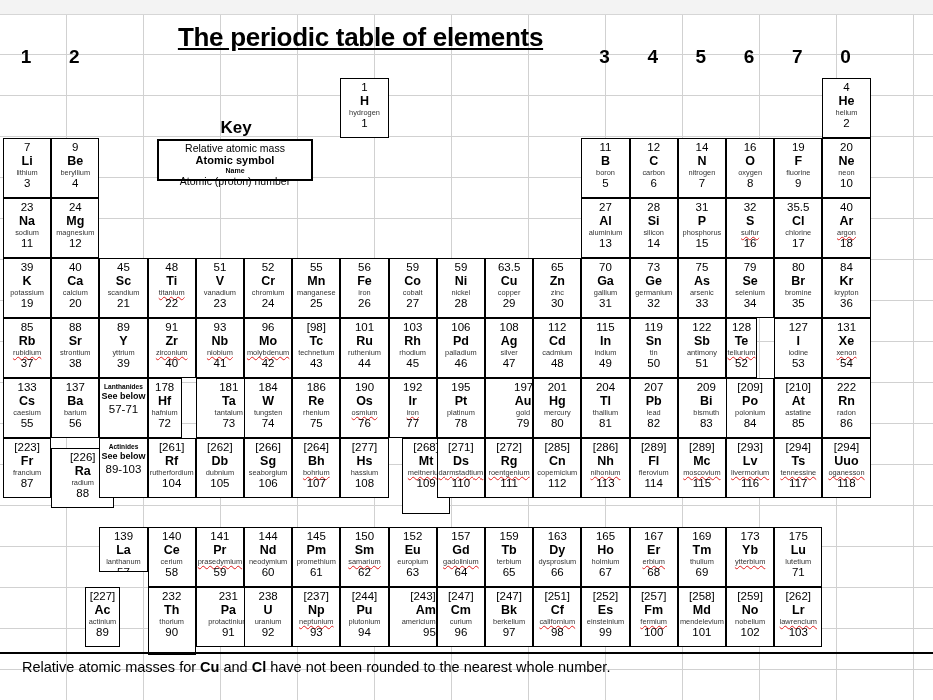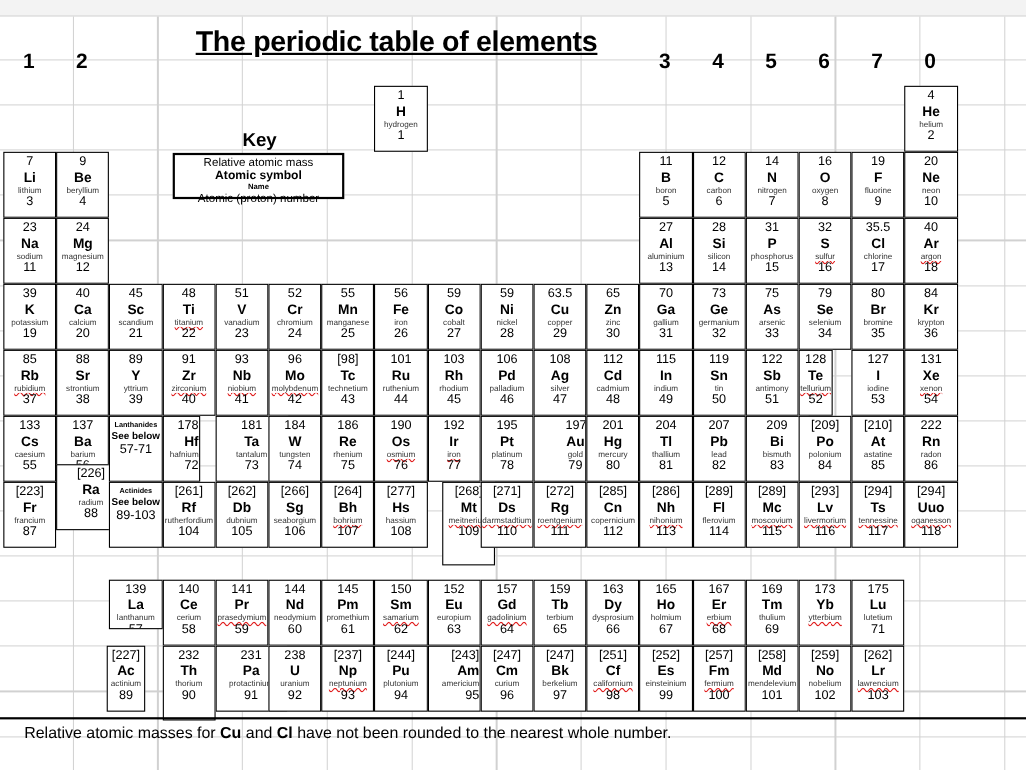--- a/index.html
+++ b/index.html
@@ -449,21 +449,21 @@
         <div class="sym">Cs</div>
         <div class="nm">caesium</div>
         <div class="num">55</div>
       </div>
       <div class="cell" style="left: 51.2px; top: 378px; width: 48.2px; height: 60px;">
         <div class="mass">137</div>
         <div class="sym">Ba</div>
         <div class="nm">barium</div>
         <div class="num">56</div>
       </div>
-      <div class="cell" style="left: 147.6px; top: 378px; width: 34px; height: 60px; text-align: right;">
+      <div class="cell" style="left: 147.6px; top: 378px; width: 34px; height: 60px;">
         <div class="mass">178</div>
         <div class="sym">Hf</div>
         <div class="nm">hafnium</div>
         <div class="num">72</div>
       </div>
       <div class="cell" style="left: 195.8px; top: 378px; width: 66px; height: 60px;">
         <div class="mass">181</div>
         <div class="sym">Ta</div>
         <div class="nm">tantalum</div>
         <div class="num">73</div>
@@ -545,21 +545,21 @@
         <div class="sym">Rn</div>
         <div class="nm">radon</div>
         <div class="num">86</div>
       </div>
       <div class="cell" style="left: 3px; top: 438px; width: 48.2px; height: 60px;">
         <div class="mass">[223]</div>
         <div class="sym">Fr</div>
         <div class="nm">francium</div>
         <div class="num">87</div>
       </div>
-      <div class="cell" style="left: 51.2px; top: 422px; width: 63px; height: 60px;">
+      <div class="cell" style="left: 51.2px; top: 448px; width: 63px; height: 60px;">
         <div class="mass">[226]</div>
         <div class="sym">Ra</div>
         <div class="nm">radium</div>
         <div class="num">88</div>
       </div>
       <div class="cell" style="left: 147.6px; top: 438px; width: 48.2px; height: 60px;">
         <div class="mass">[261]</div>
         <div class="sym">Rf</div>
         <div class="nm">rutherfordium</div>
         <div class="num">104</div>
@@ -745,21 +745,21 @@
         <div class="num"></div>
       </div>
       <div class="cell" style="left: 774.2px; top: 527px; width: 48.2px; height: 60px;">
         <div class="mass">175</div>
         <div class="sym">Lu</div>
         <div class="nm">lutetium</div>
         <div class="num">71</div>
       </div>
     </div>
   <div id="act-row">
-      <div class="cell" style="left: 97px; top: 587px; width: 35px; height: 60px;">
+      <div class="cell" style="left: 85px; top: 587px; width: 35px; height: 60px;">
         <div class="mass">[227]</div>
         <div class="sym">Ac</div>
         <div class="nm">actinium</div>
         <div class="num">89</div>
       </div>
       <div class="cell" style="left: 147.6px; top: 587px; width: 48.2px; height: 68px;">
         <div class="mass">232</div>
         <div class="sym">Th</div>
         <div class="nm">thorium</div>
         <div class="num">90</div>

